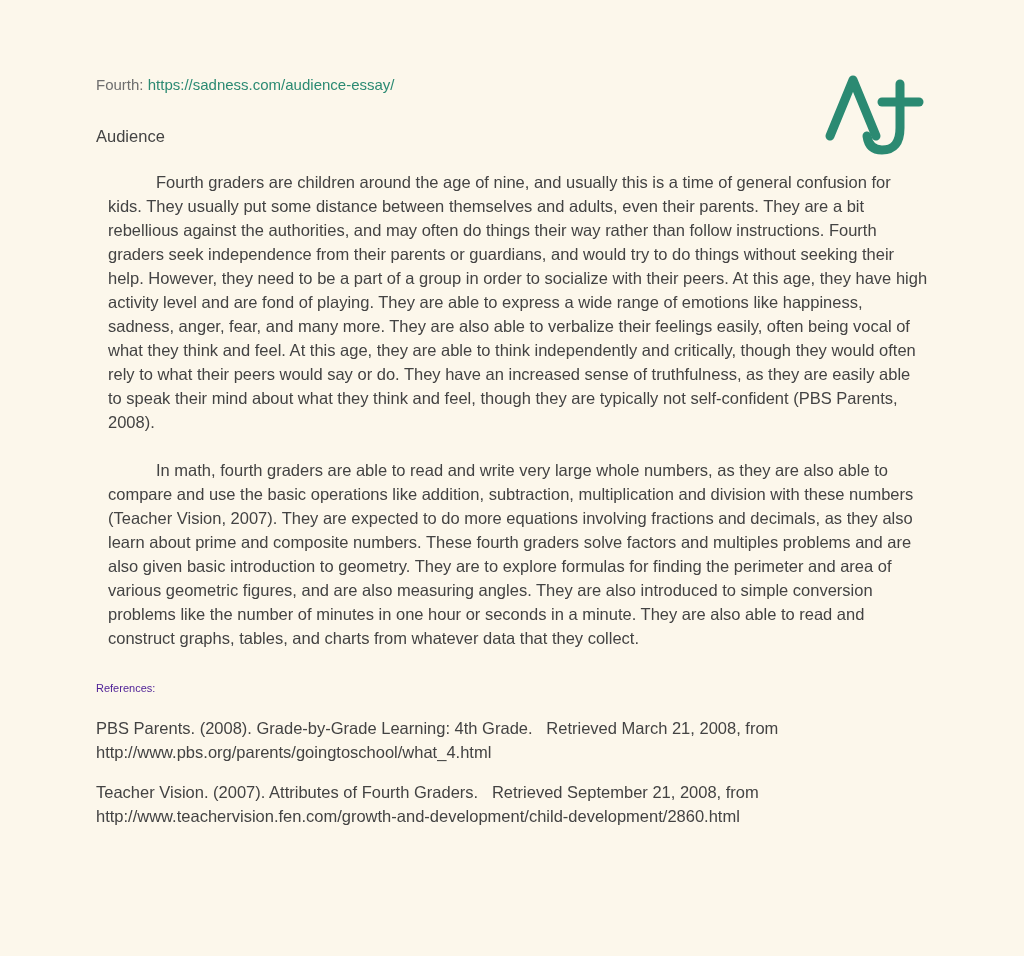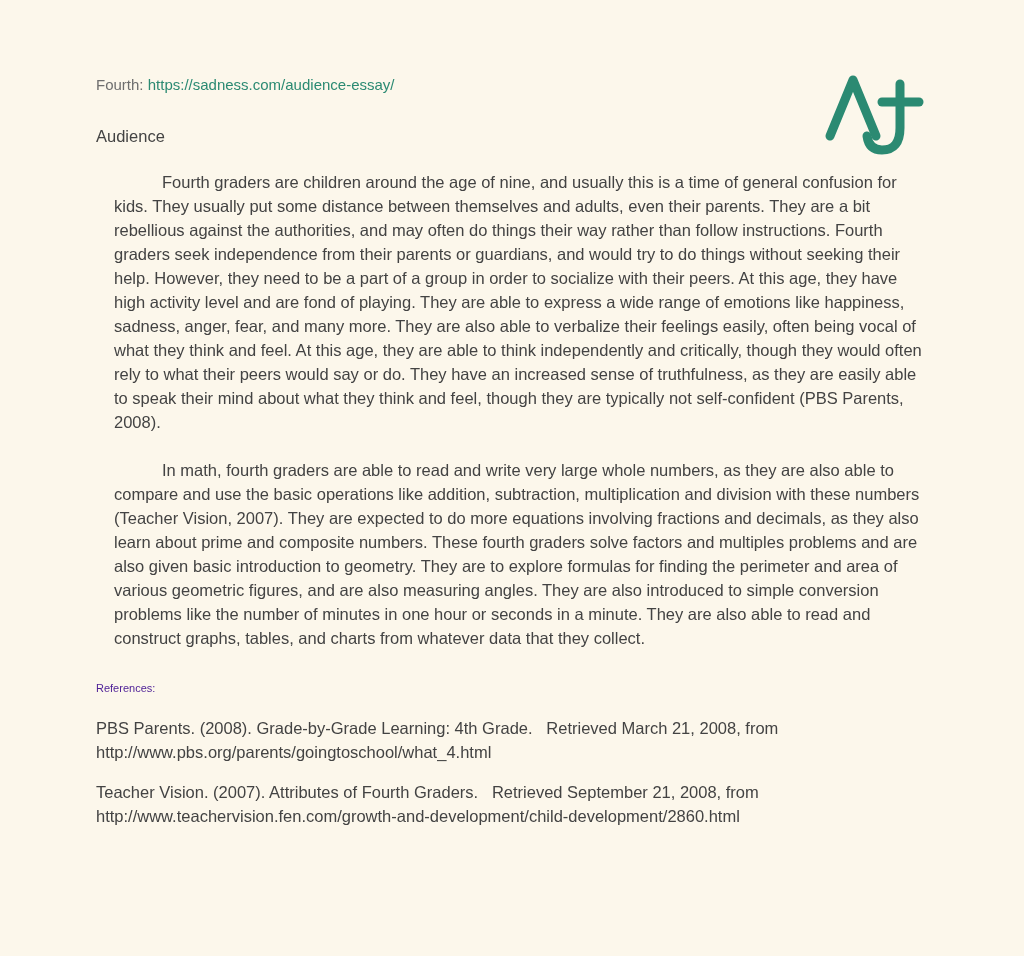--- a/index.html
+++ b/index.html
@@ -56,21 +56,21 @@
     .essay-heading {
       font-size: 16.5px;
       color: #434343;
       margin: 34px 0 0 0;
     }
     .para {
       font-size: 16.5px;
       line-height: 24px;
       color: #434343;
       text-indent: 48px;
-      margin: 24px 0 0 18px;
+      margin: 24px 0 0 12px;
       text-align: left;
     }
     .references-label {
       font-size: 11px;
       line-height: 24px;
       color: #4c1d95;
       margin: 26px 0 0 0;
     }
     .reference {
       font-size: 16.5px;

